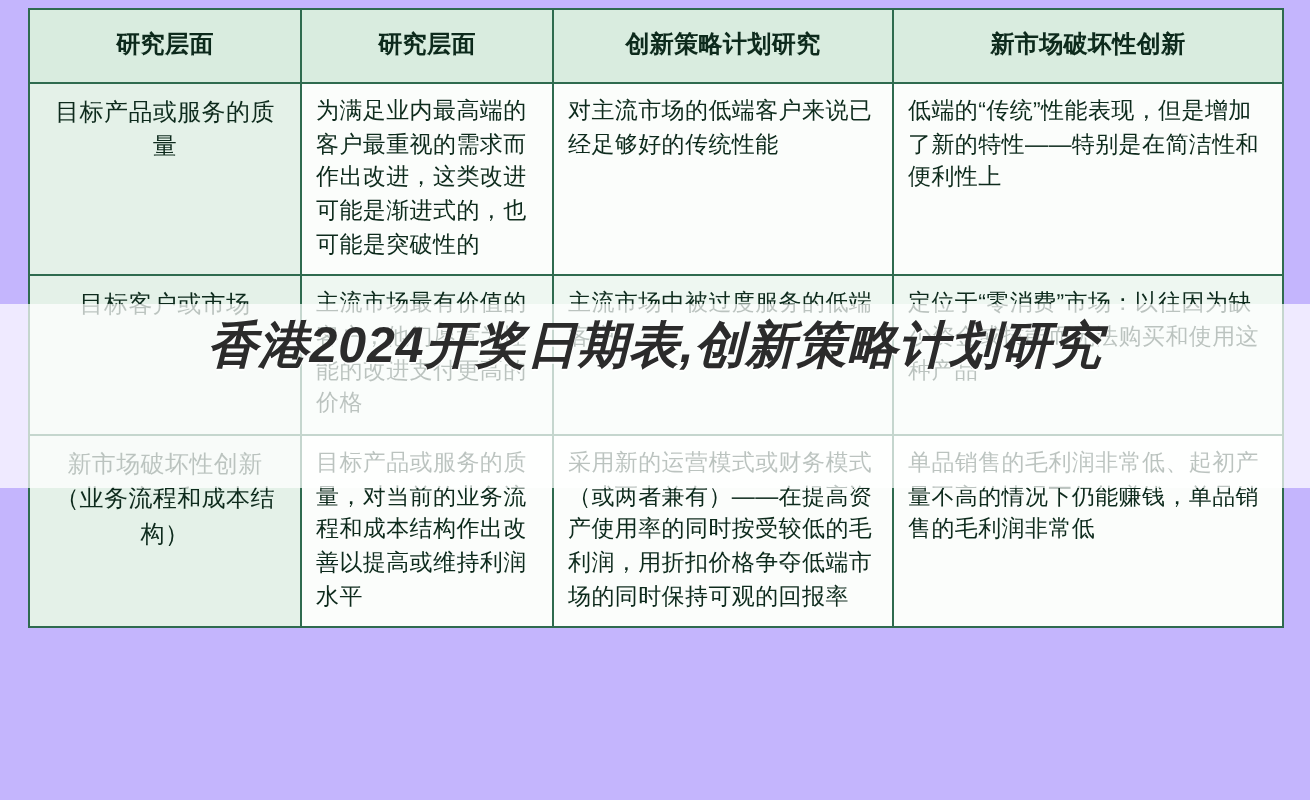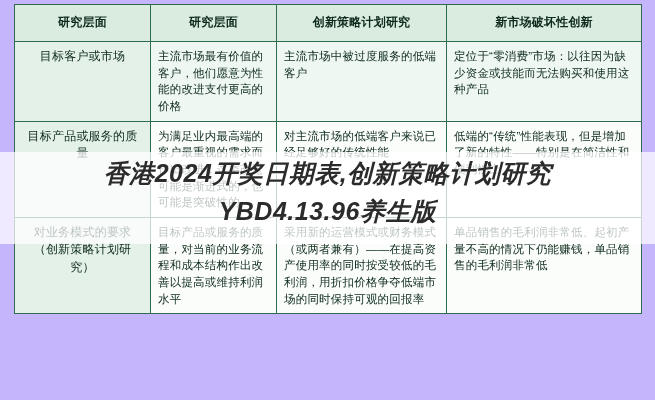--- a/index.html
+++ b/index.html
@@ -116,40 +116,39 @@
       <thead>
         <tr>
           <th>研究层面</th>
           <th>研究层面</th>
           <th>创新策略计划研究</th>
           <th>新市场破坏性创新</th>
         </tr>
       </thead>
       <tbody>
         <tr>
+          <td class="rowhead">目标产品或服务的质量</td>
+          <td class="body-cell">为满足业内最高端的客户最重视的需求而作出改进，这类改进可能是渐进式的，也可能是突破性的</td>
+          <td class="body-cell">对主流市场的低端客户来说已经足够好的传统性能</td>
+          <td class="body-cell">低端的“传统”性能表现，但是增加了新的特性——特别是在简洁性和便利性上</td>
+        </tr>
+        <tr>
           <td class="rowhead">目标客户或市场</td>
           <td class="alt-cell">主流市场最有价值的客户，他们愿意为性能的改进支付更高的价格</td>
           <td class="alt-cell">主流市场中被过度服务的低端客户</td>
           <td class="alt-cell">定位于“零消费”市场：以往因为缺少资金或技能而无法购买和使用这种产品</td>
         </tr>
         <tr>
-          <td class="rowhead">目标产品或服务的质量</td>
-          <td class="body-cell">为满足业内最高端的客户最重视的需求而作出改进，这类改进可能是渐进式的，也可能是突破性的</td>
-          <td class="body-cell">对主流市场的低端客户来说已经足够好的传统性能</td>
-          <td class="body-cell">低端的“传统”性能表现，但是增加了新的特性——特别是在简洁性和便利性上</td>
-        </tr>
-        <tr>
-          <td class="rowhead">对业务模式的要求（创新策略计划研究）</td>
+          <td class="rowhead">新市场破坏性创新（业务流程和成本结构）</td>
           <td class="body-cell">目标产品或服务的质量，对当前的业务流程和成本结构作出改善以提高或维持利润水平</td>
           <td class="body-cell">采用新的运营模式或财务模式（或两者兼有）——在提高资产使用率的同时按受较低的毛利润，用折扣价格争夺低端市场的同时保持可观的回报率</td>
           <td class="body-cell">单品销售的毛利润非常低、起初产量不高的情况下仍能赚钱，单品销售的毛利润非常低</td>
         </tr>
       </tbody>
     </table>
   </div>
 
   <div class="overlay"></div>
   <div class="overlay-text">
     <span>香港2024开奖日期表,创新策略计划研究</span>
-    <span class="overlay-line2">YBD4.13.96养生版</span>
   </div>
 
 </div>
 
 </body></html>

